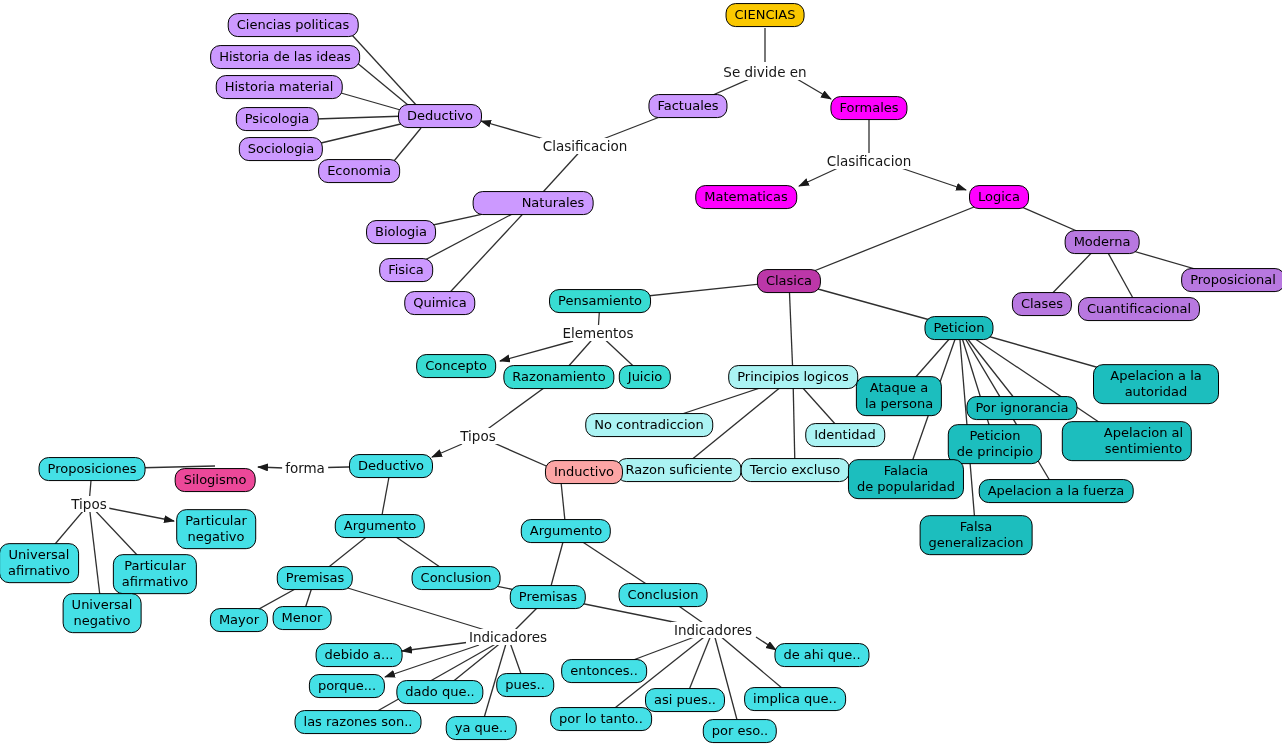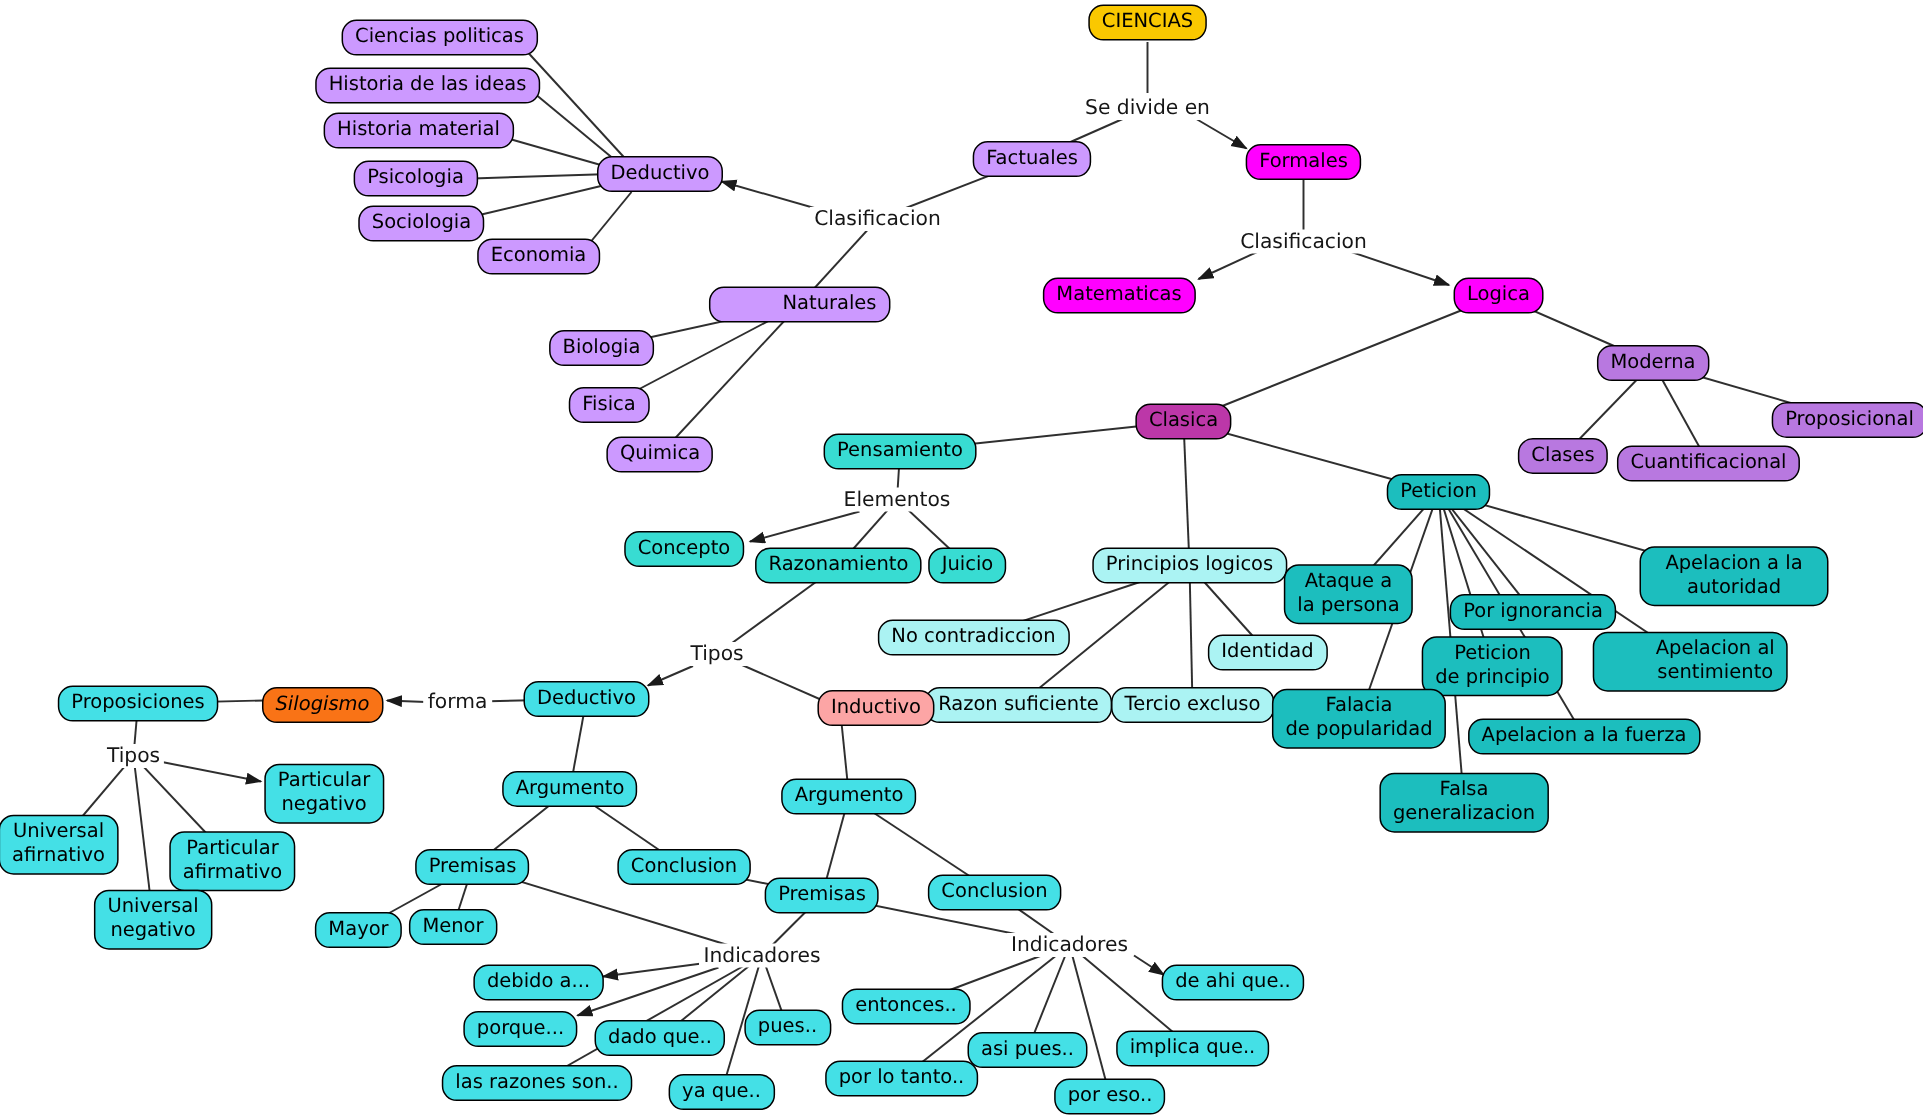--- a/index.html
+++ b/index.html
@@ -166,21 +166,21 @@
       <div class="node" style="left: 1127px; top: 441px; background: rgb(28, 190, 190); border-color: rgb(0, 0, 0); padding-left: 41px;">Apelacion al
 sentimiento</div>
       <div class="node" style="left: 995px; top: 444px; background: rgb(28, 190, 190); border-color: rgb(0, 0, 0);">Peticion
 de principio</div>
       <div class="node" style="left: 1056px; top: 491px; background: rgb(28, 190, 190); border-color: rgb(0, 0, 0);">Apelacion a la fuerza</div>
       <div class="node" style="left: 906px; top: 479px; background: rgb(28, 190, 190); border-color: rgb(0, 0, 0);">Falacia
 de popularidad</div>
       <div class="node" style="left: 976px; top: 535px; background: rgb(28, 190, 190); border-color: rgb(0, 0, 0);">Falsa
 generalizacion</div>
       <div class="node" style="left: 92px; top: 469px; background: rgb(68, 224, 230); border-color: rgb(0, 0, 0);">Proposiciones</div>
-      <div class="node" style="left: 215px; top: 470px; background: #f97316; border-color: rgb(0, 0, 0); font-style: italic;">Silogismo</div>
+      <div class="node" style="left: 215px; top: 480px; background: #ec4899; border-color: rgb(0, 0, 0);">Silogismo</div>
       <div class="node" style="left: 391px; top: 466px; background: rgb(68, 224, 230); border-color: rgb(0, 0, 0);">Deductivo</div>
       <div class="node" style="left: 560px; top: 472px; background: #fca5a5; border-color: rgb(0, 0, 0); margin-left: 24px;">Inductivo</div>
       <div class="node" style="left: 216px; top: 529px; background: rgb(68, 224, 230); border-color: rgb(0, 0, 0);">Particular
 negativo</div>
       <div class="node" style="left: 39px; top: 563px; background: rgb(68, 224, 230); border-color: rgb(0, 0, 0);">Universal
 afirnativo</div>
       <div class="node" style="left: 155px; top: 574px; background: rgb(68, 224, 230); border-color: rgb(0, 0, 0);">Particular
 afirmativo</div>
       <div class="node" style="left: 102px; top: 613px; background: rgb(68, 224, 230); border-color: rgb(0, 0, 0);">Universal
 negativo</div>

